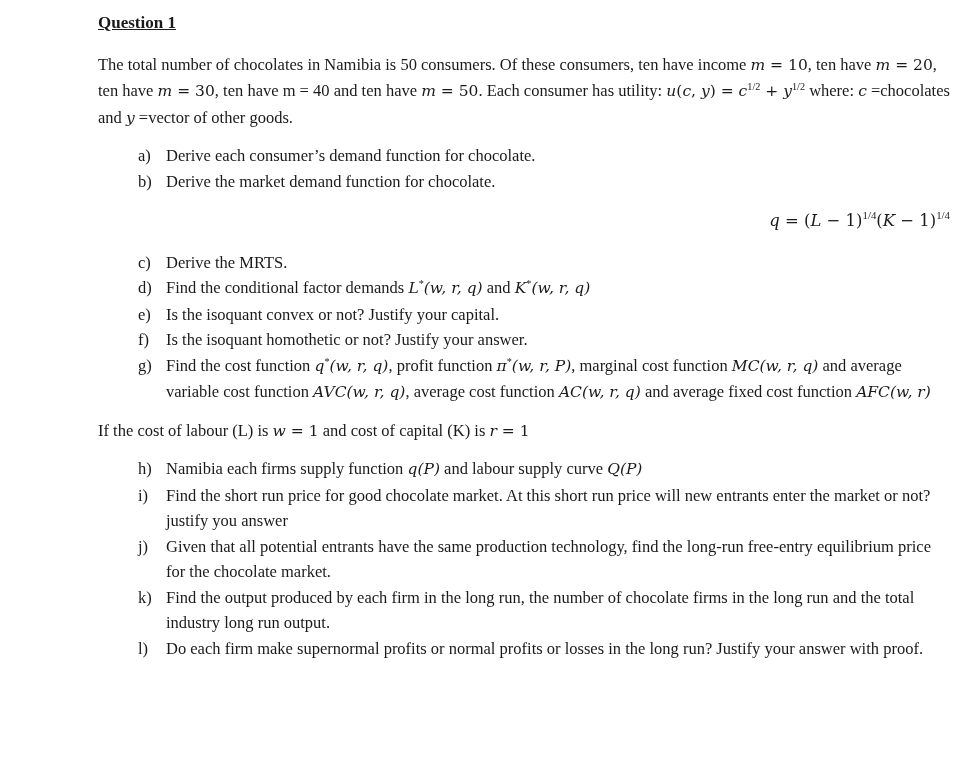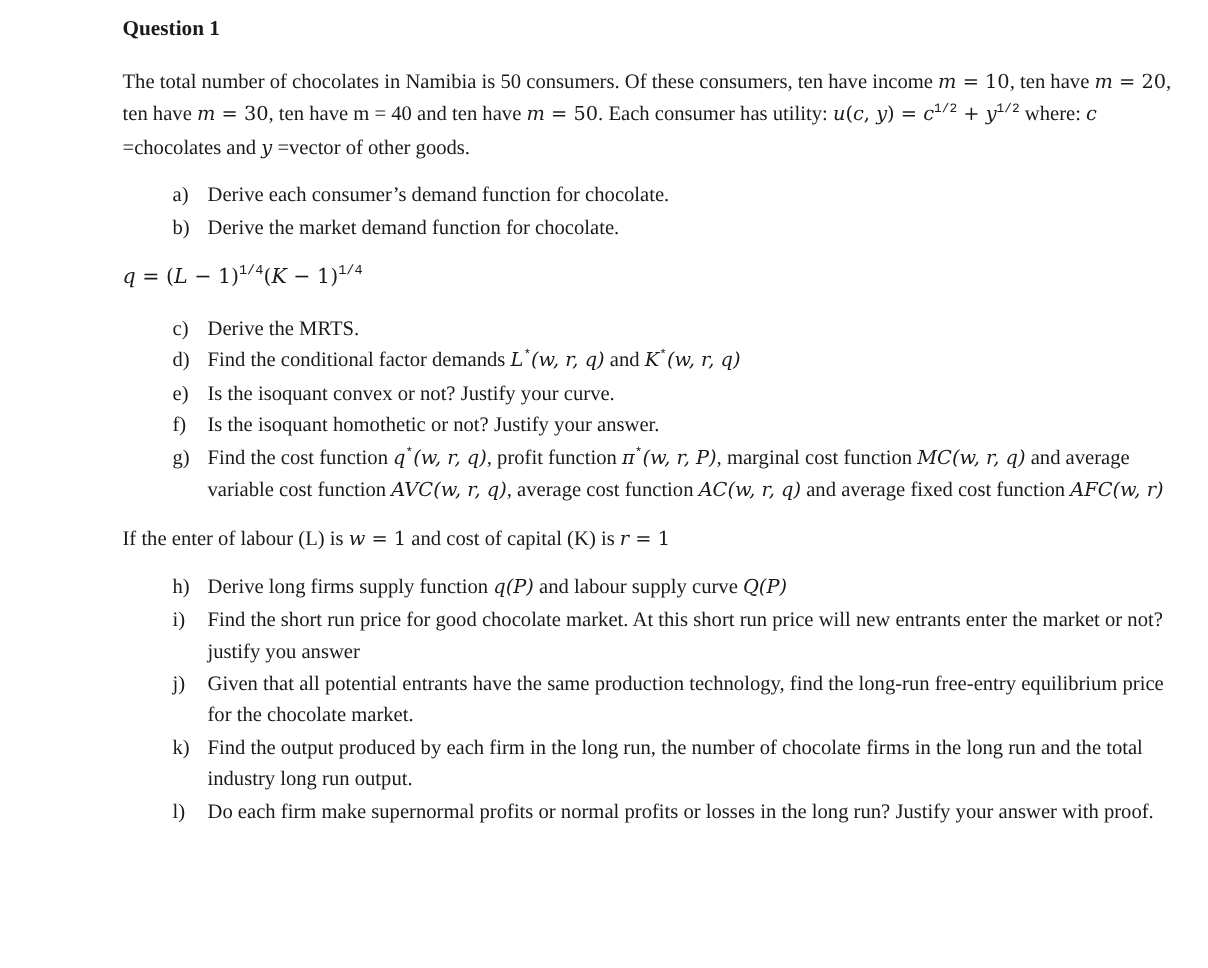--- a/index.html
+++ b/index.html
@@ -14,42 +14,43 @@
   }
   .page {
     position: absolute;
     left: 98px; top: 10px;
     width: 852px;
     font-size: 16.5px;
     line-height: 25.5px;
   }
   .doc-title {
     font-weight: bold;
+    text-decoration: underline;
     font-size: 17px;
     margin-bottom: 16px;
   }
   .para { margin: 12px 0; }
   .qlist { margin: 12px 0; }
   .li { display: flex; }
   .li-label {
     flex: 0 0 28px;
     margin-left: 40px;
   }
   .li-content { flex: 1 1 auto; }
   .formula {
-    text-align: left;
+    text-align: right;
     margin: 14px 0 16px 0;
     font-size: 17.5px;
   }
   
   .seg-t  { }
   .seg-mi { font-family: "DejaVu Serif", serif; font-style: italic; font-size: 0.94em; }
   .seg-mn { font-family: "DejaVu Serif", serif; font-size: 0.94em; }
   .seg-sup {
-    font-family: Liberation Mono, monospace;
+    font-family: Liberation Serif, serif;
     font-size: 0.62em;
     vertical-align: super;
     line-height: 0;
   }
 </style>
 </head>
 <body>
 
 <div class="page">
 
@@ -75,38 +76,38 @@
     <div class="li">
       <span class="li-label">c)</span>
       <span class="li-content"><span class="seg-t">Derive the MRTS.</span></span>
     </div>
     <div class="li">
       <span class="li-label">d)</span>
       <span class="li-content"><span class="seg-t">Find the conditional factor demands </span><span class="seg-mi">L</span><span class="seg-sup">*</span><span class="seg-mi">(w, r, q)</span><span class="seg-t"> and </span><span class="seg-mi">K</span><span class="seg-sup">*</span><span class="seg-mi">(w, r, q)</span></span>
     </div>
     <div class="li">
       <span class="li-label">e)</span>
-      <span class="li-content"><span class="seg-t">Is the isoquant convex or not? Justify your curve.</span></span>
+      <span class="li-content"><span class="seg-t">Is the isoquant convex or not? Justify your capital.</span></span>
     </div>
     <div class="li">
       <span class="li-label">f)</span>
       <span class="li-content"><span class="seg-t">Is the isoquant homothetic or not? Justify your answer.</span></span>
     </div>
     <div class="li">
       <span class="li-label">g)</span>
       <span class="li-content"><span class="seg-t">Find the cost function </span><span class="seg-mi">q</span><span class="seg-sup">*</span><span class="seg-mi">(w, r, q)</span><span class="seg-t">,  profit function </span><span class="seg-mi">π</span><span class="seg-sup">*</span><span class="seg-mi">(w, r, P)</span><span class="seg-t">, marginal cost function </span><span class="seg-mi">MC(w, r, q)</span><span class="seg-t"> and average variable cost function </span><span class="seg-mi">AVC(w, r, q)</span><span class="seg-t">, average cost function </span><span class="seg-mi">AC(w, r, q)</span><span class="seg-t"> and average fixed cost function </span><span class="seg-mi">AFC(w, r)</span></span>
     </div>
   </div>
 
-  <div class="para"><span class="seg-t">If the enter of labour (L) is </span><span class="seg-mi">w</span><span class="seg-mn"> = 1</span><span class="seg-t"> and cost of capital (K) is </span><span class="seg-mi">r</span><span class="seg-mn"> = 1</span></div>
+  <div class="para"><span class="seg-t">If the cost of labour (L) is </span><span class="seg-mi">w</span><span class="seg-mn"> = 1</span><span class="seg-t"> and cost of capital (K) is </span><span class="seg-mi">r</span><span class="seg-mn"> = 1</span></div>
 
   <div class="qlist">
     <div class="li">
       <span class="li-label">h)</span>
-      <span class="li-content"><span class="seg-t">Derive long firms supply function </span><span class="seg-mi">q(P)</span><span class="seg-t"> and labour supply curve </span><span class="seg-mi">Q(P)</span></span>
+      <span class="li-content"><span class="seg-t">Namibia each firms supply function </span><span class="seg-mi">q(P)</span><span class="seg-t"> and labour supply curve </span><span class="seg-mi">Q(P)</span></span>
     </div>
     <div class="li">
       <span class="li-label">i)</span>
       <span class="li-content"><span class="seg-t">Find the short run price for good chocolate market. At this short run price will new entrants enter the market or not? justify you answer</span></span>
     </div>
     <div class="li">
       <span class="li-label">j)</span>
       <span class="li-content"><span class="seg-t">Given that all potential entrants have the same production technology, find the long-run free-entry equilibrium price for the chocolate market.</span></span>
     </div>
     <div class="li">

